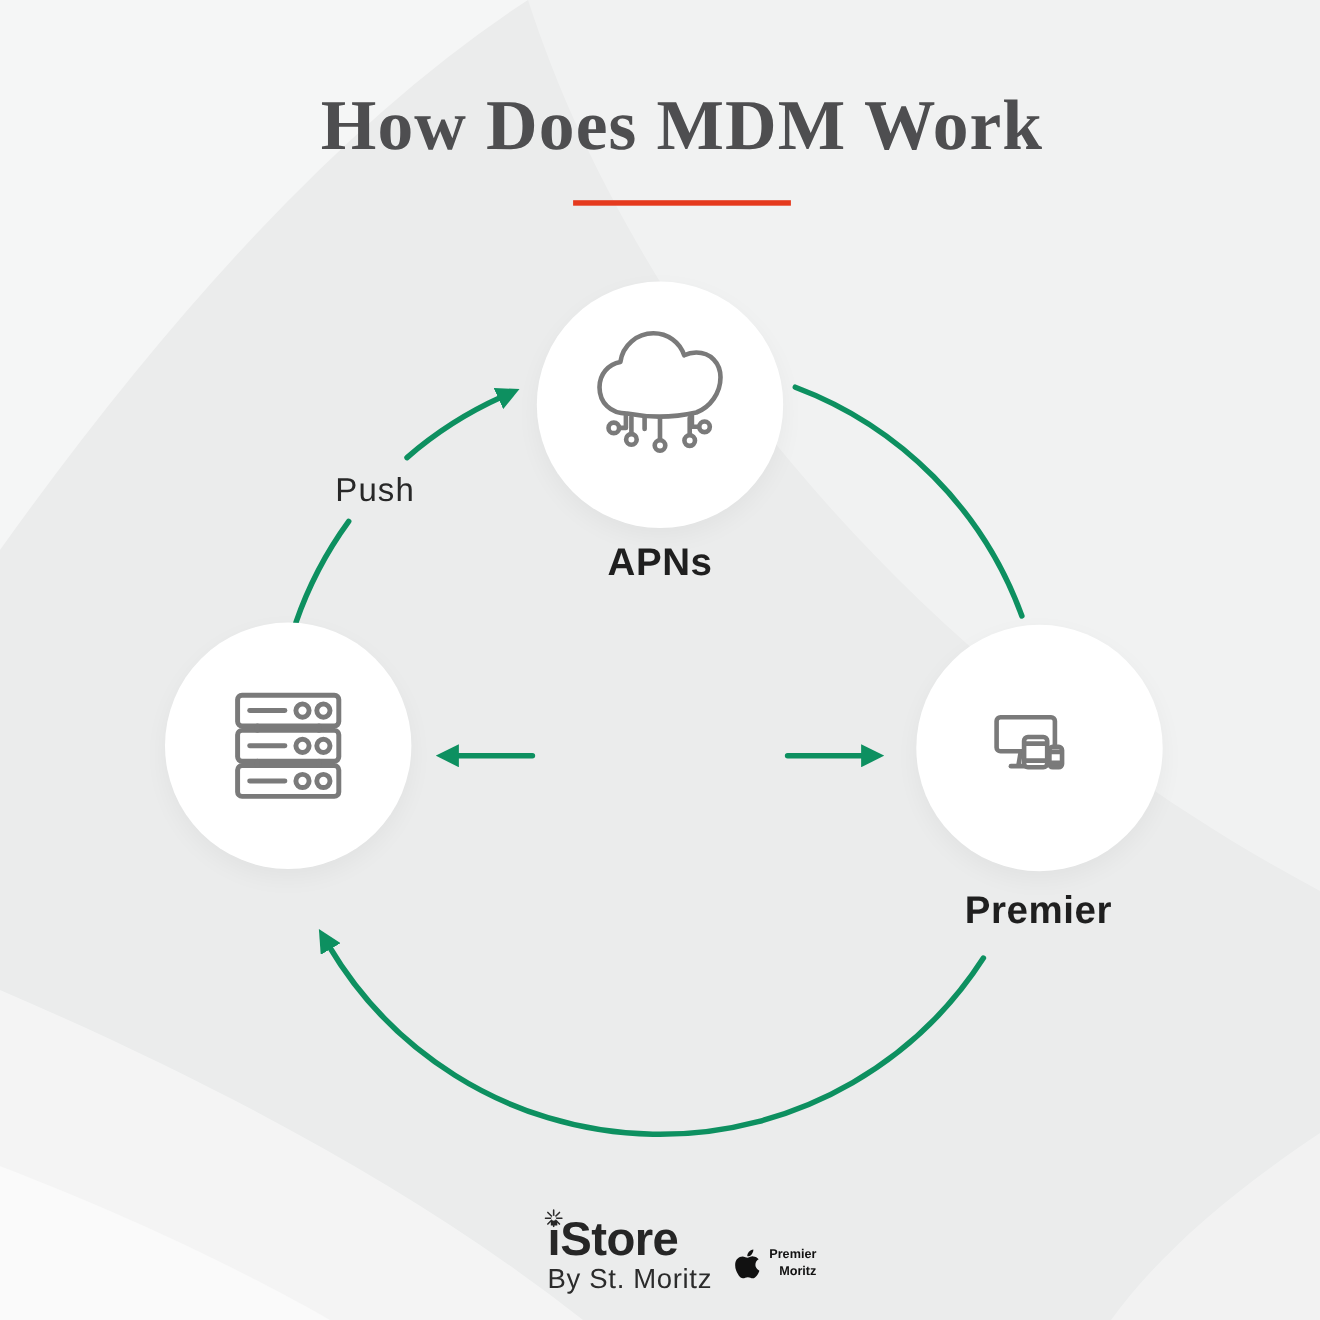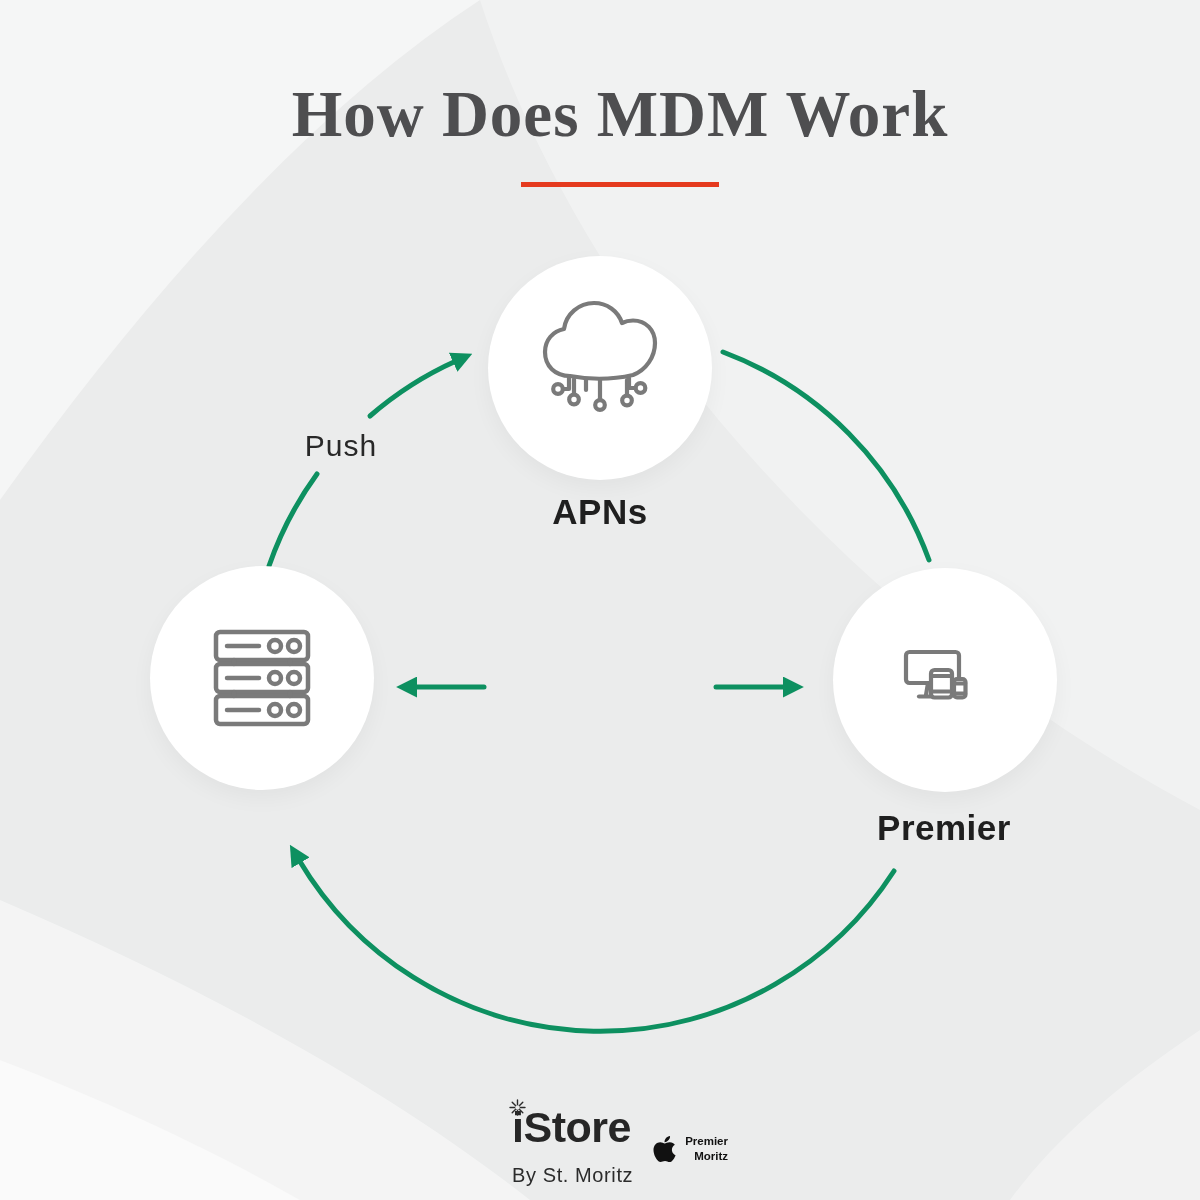--- a/index.html
+++ b/index.html
@@ -55,21 +55,21 @@
   .footer{
     position:absolute;left:50%;top:1106px;transform:translateX(-50%);
     display:flex;align-items:flex-start;gap:20px;
   }
   .brand-block{position:relative;text-align:left;}
   .brand-name{
     font-size:43px;font-weight:700;line-height:1;color:#262626;letter-spacing:-0.5px;
   }
   .brand-star{position:absolute;left:-3px;top:-7px;}
   .brand-sub{
-    font-size:20px;font-weight:400;color:#2b2b2b;letter-spacing:0.6px;margin-top:15px;
+    font-size:25px;font-weight:400;color:#2b2b2b;letter-spacing:0.6px;margin-top:0;
   }
   .partner-block{
     display:flex;align-items:center;gap:9px;margin-top:28px;
   }
   .partner-text{
     font-size:11.5px;font-weight:700;line-height:1.3;color:#111;text-align:right;
   }
 </style>
 </head>
 <body>

